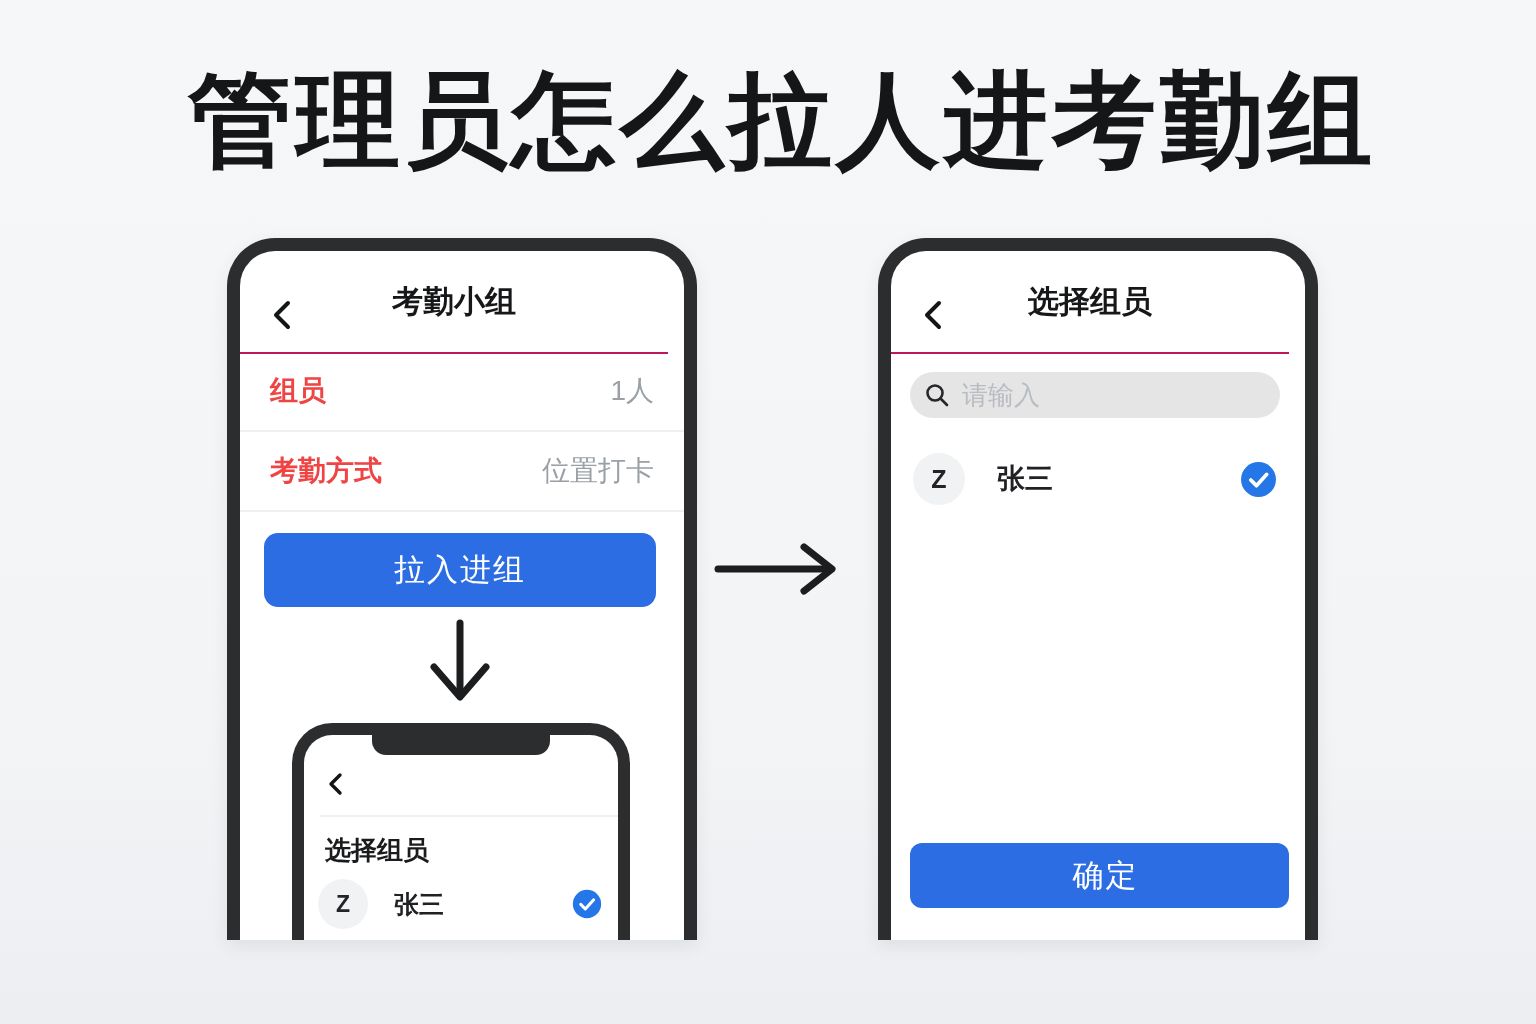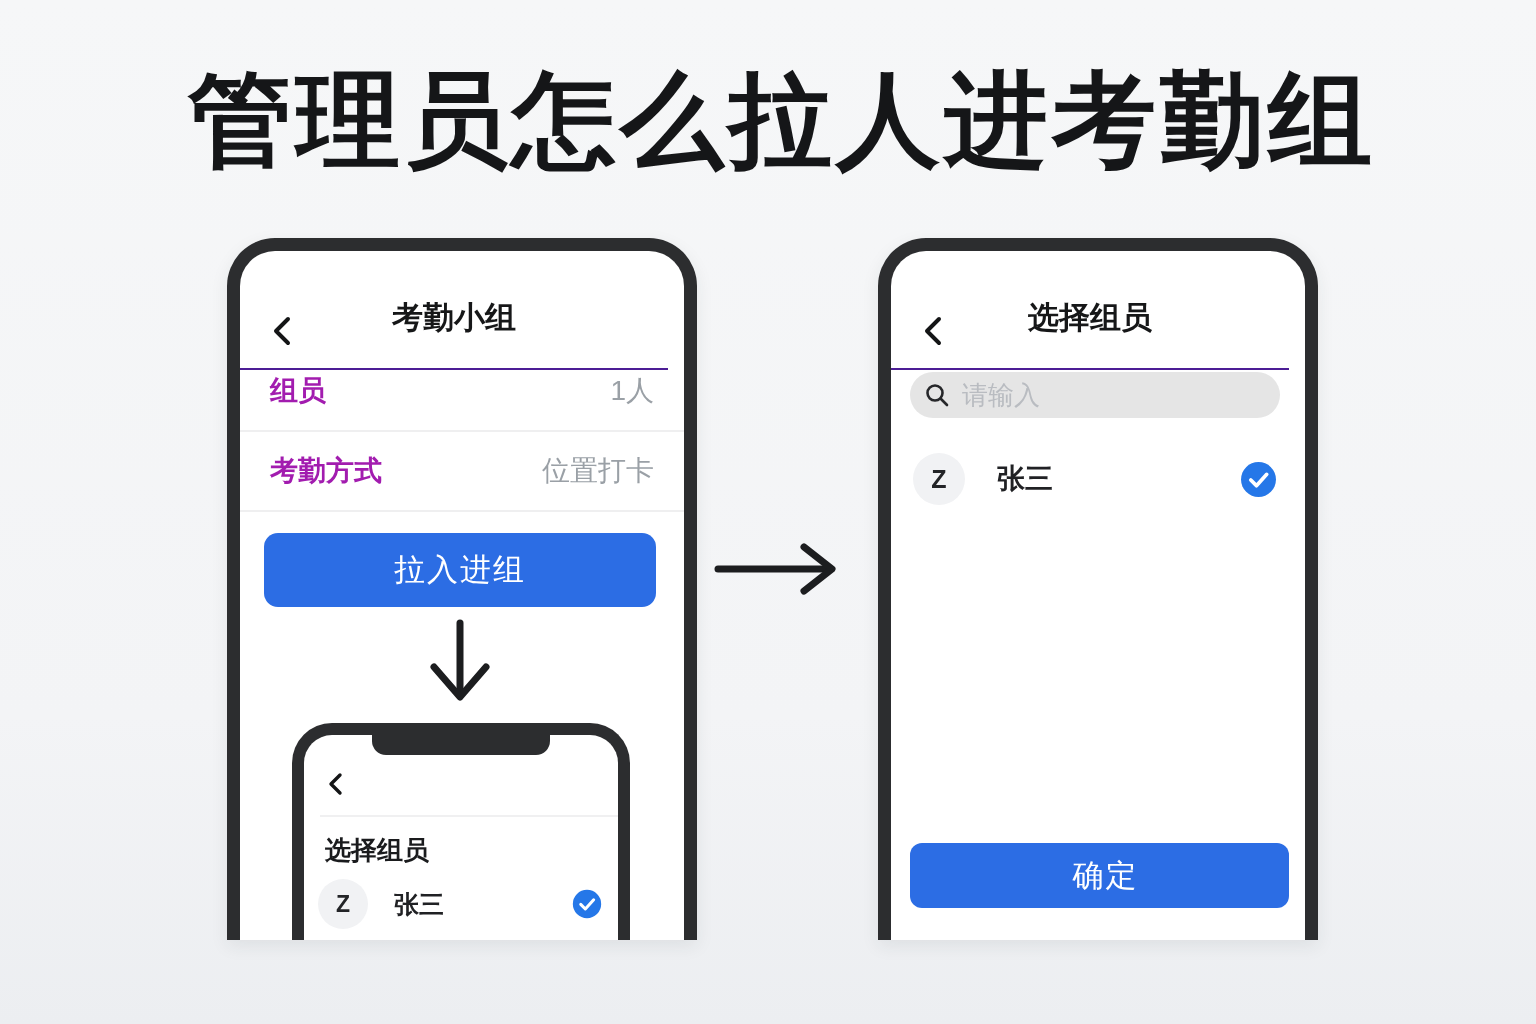--- a/index.html
+++ b/index.html
@@ -20,38 +20,37 @@
     position:absolute;top:238px;height:702px;box-sizing:border-box;
     background:#ffffff;border:13px solid #2c2d2f;border-bottom:none;
     border-radius:48px 48px 0 0;overflow:hidden;
     box-shadow:0 6px 18px rgba(40,45,55,.08);
   }
   .phone-left{left:227px;width:470px;}
   .phone-right{left:878px;width:440px;}
   .screen{position:absolute;inset:0;}
   .app-header{
     position:absolute;top:0;left:0;right:16px;height:101px;
-    border-bottom:2px solid #4c1d95;
-    margin-top:16px;
+    border-bottom:2px solid #be185d;
   }
   .back-btn{position:absolute;left:26px;top:46px;width:36px;height:36px;cursor:pointer;}
   .app-title{
     position:absolute;left:0;right:0;top:0;height:101px;
     display:flex;align-items:center;justify-content:center;
     font-size:31px;font-weight:700;color:#161718;
   }
   
   .settings-row{
     position:absolute;left:0;right:0;height:80px;box-sizing:border-box;
     display:flex;align-items:center;justify-content:space-between;
     padding:0 30px;border-bottom:2px solid #efeff0;cursor:pointer;
   }
   .row-1{top:101px;}
   .row-2{top:181px;}
-  .row-label{font-size:28px;font-weight:600;color:#a21caf;}
+  .row-label{font-size:28px;font-weight:600;color:#ef4444;}
   .row-value{font-size:28px;font-weight:400;color:#9aa0a6;}
   .primary-btn{
     position:absolute;display:flex;align-items:center;justify-content:center;
     background:#2c6de4;color:#ffffff;border-radius:14px;cursor:pointer;
     font-size:31px;font-weight:500;letter-spacing:2px;
   }
   .pull-btn{left:24px;top:282px;width:392px;height:74px;}
   .confirm-btn{left:19px;top:592px;width:367px;height:65px;border-radius:12px;padding-left:12px;}
   .down-arrow{position:absolute;left:185px;top:366px;width:70px;height:92px;}
   

